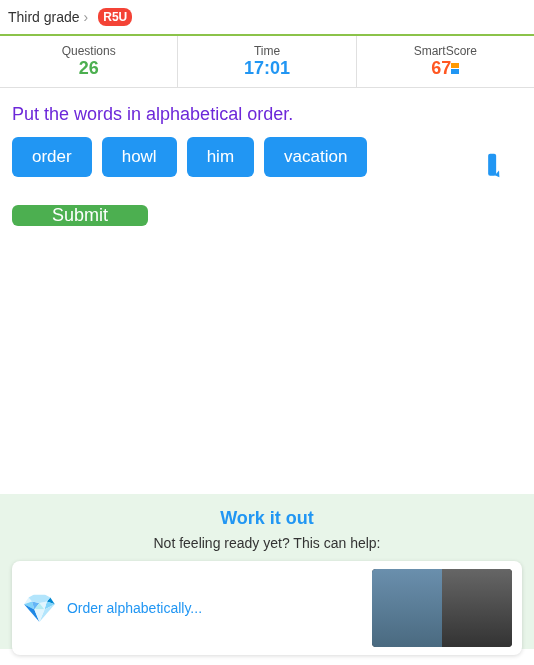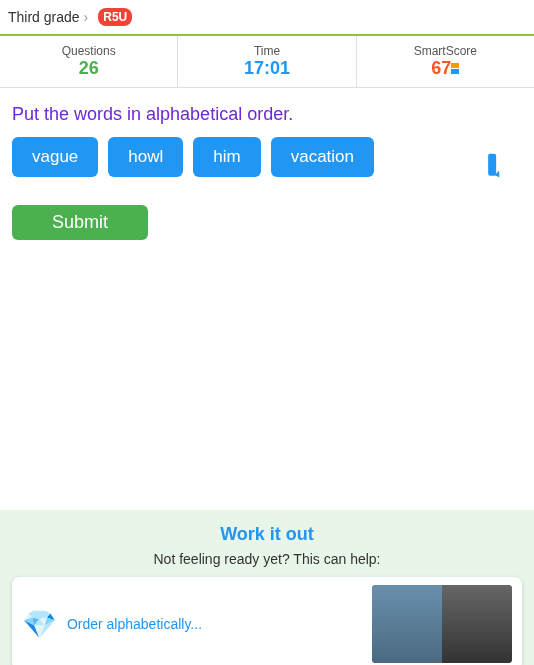--- a/index.html
+++ b/index.html
@@ -124,40 +124,40 @@
       cursor: pointer;
       border: none;
       user-select: none;
     }
 
     .submit-btn {
       background: #4caf50;
       color: #fff;
       font-size: 18px;
       font-weight: 500;
-      padding: 7px 40px;
+      padding: 0 40px;
       border-radius: 6px;
       border: none;
       cursor: pointer;
     }
 
     .pencil-icon {
       position: absolute;
       right: 20px;
       top: 60px;
       font-size: 28px;
       color: #2196f3;
       transform: rotate(-30deg);
     }
 
     
     .work-it-out {
       background: #e8f5e9;
       position: absolute;
-      bottom: 0;
+      bottom: 16px;
       left: 0;
       width: 534px;
       padding: 14px 12px 0;
       height: 155px;
     }
 
     .work-it-out-title {
       color: #2196f3;
       font-size: 18px;
       font-weight: bold;
@@ -249,21 +249,21 @@
         <div class="score-bar-blue"></div>
       </div>
     </div>
   </div>
 </div>
 
 <div class="main-content">
   <p class="question-text">Put the words in alphabetical order.</p>
 
   <div class="word-chips">
-    <button class="word-chip">vague</button>
+    <button class="word-chip">order</button>
     <button class="word-chip">howl</button>
     <button class="word-chip">him</button>
     <button class="word-chip">vacation</button>
   </div>
 
   <button class="submit-btn">Submit</button>
 
   <div class="pencil-icon">
     <svg width="30" height="30" viewBox="0 0 30 30" fill="none" xmlns="http://www.w3.org/2000/svg">
       <rect x="12" y="2" width="8" height="22" rx="2" fill="#2196f3" transform="rotate(30 12 2)"></rect>

